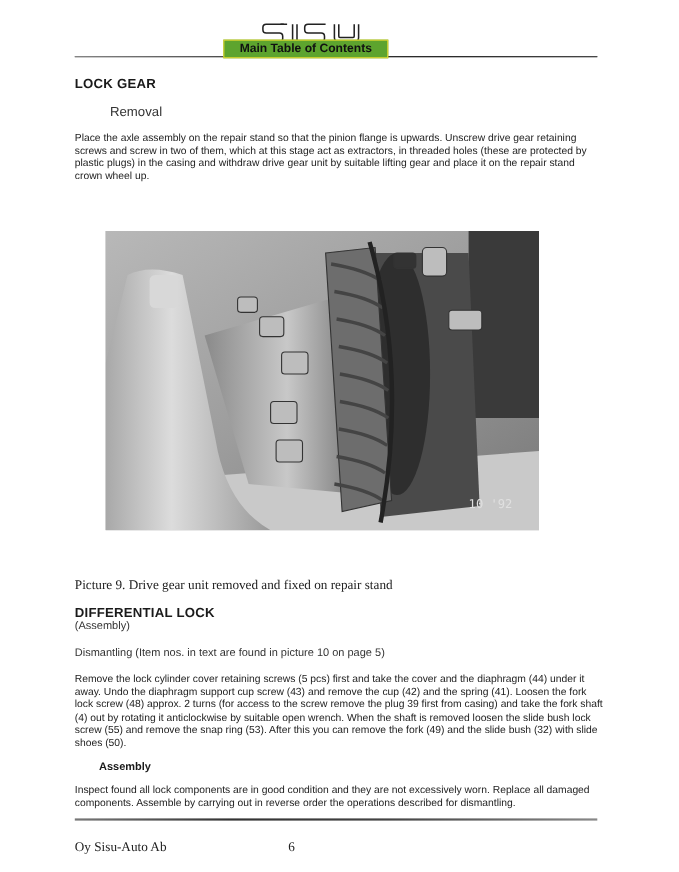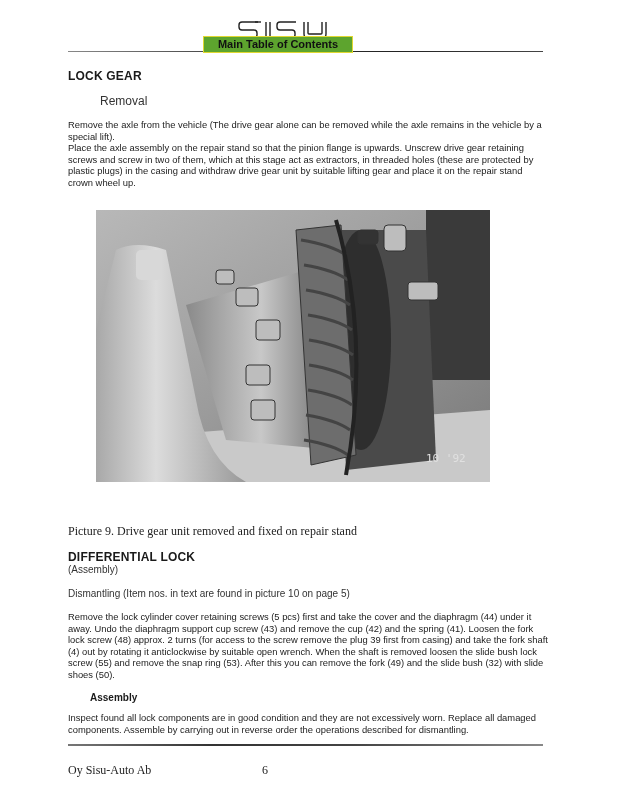--- a/index.html
+++ b/index.html
@@ -55,21 +55,20 @@
     </g>
   </svg>
 </div>
 <div class="abs logo-sub">Workshop Instructions</div>
 <div class="abs hr-top"></div>
 
 <div class="abs h-drive">LOCK GEAR</div>
 <div class="abs h-removal">Removal</div>
 
 <div class="abs para p1">
-  <div>Remove the axle from the vehicle (The drive gear alone can be removed while the axle remains in the vehicle by a special lift).</div>
   <div>Place the axle assembly on the repair stand so that the pinion flange is upwards. Unscrew drive gear retaining screws and screw in two of them, which at this stage act as extractors, in threaded holes (these are protected by plastic plugs) in the casing and withdraw drive gear unit by suitable lifting gear and place it on the repair stand crown wheel up.</div>
 </div>
 
 <div class="abs photo" title="Drive gear unit photograph">
   <svg width="394" height="272" viewBox="0 0 394 272">
     <defs>
       <linearGradient id="bg" x1="0" y1="0" x2="1" y2="1">
         <stop offset="0" stop-color="#b8b8b8"></stop>
           <stop offset="0.5" stop-color="#9c9c9c"></stop>
           <stop offset="1" stop-color="#777"></stop>

